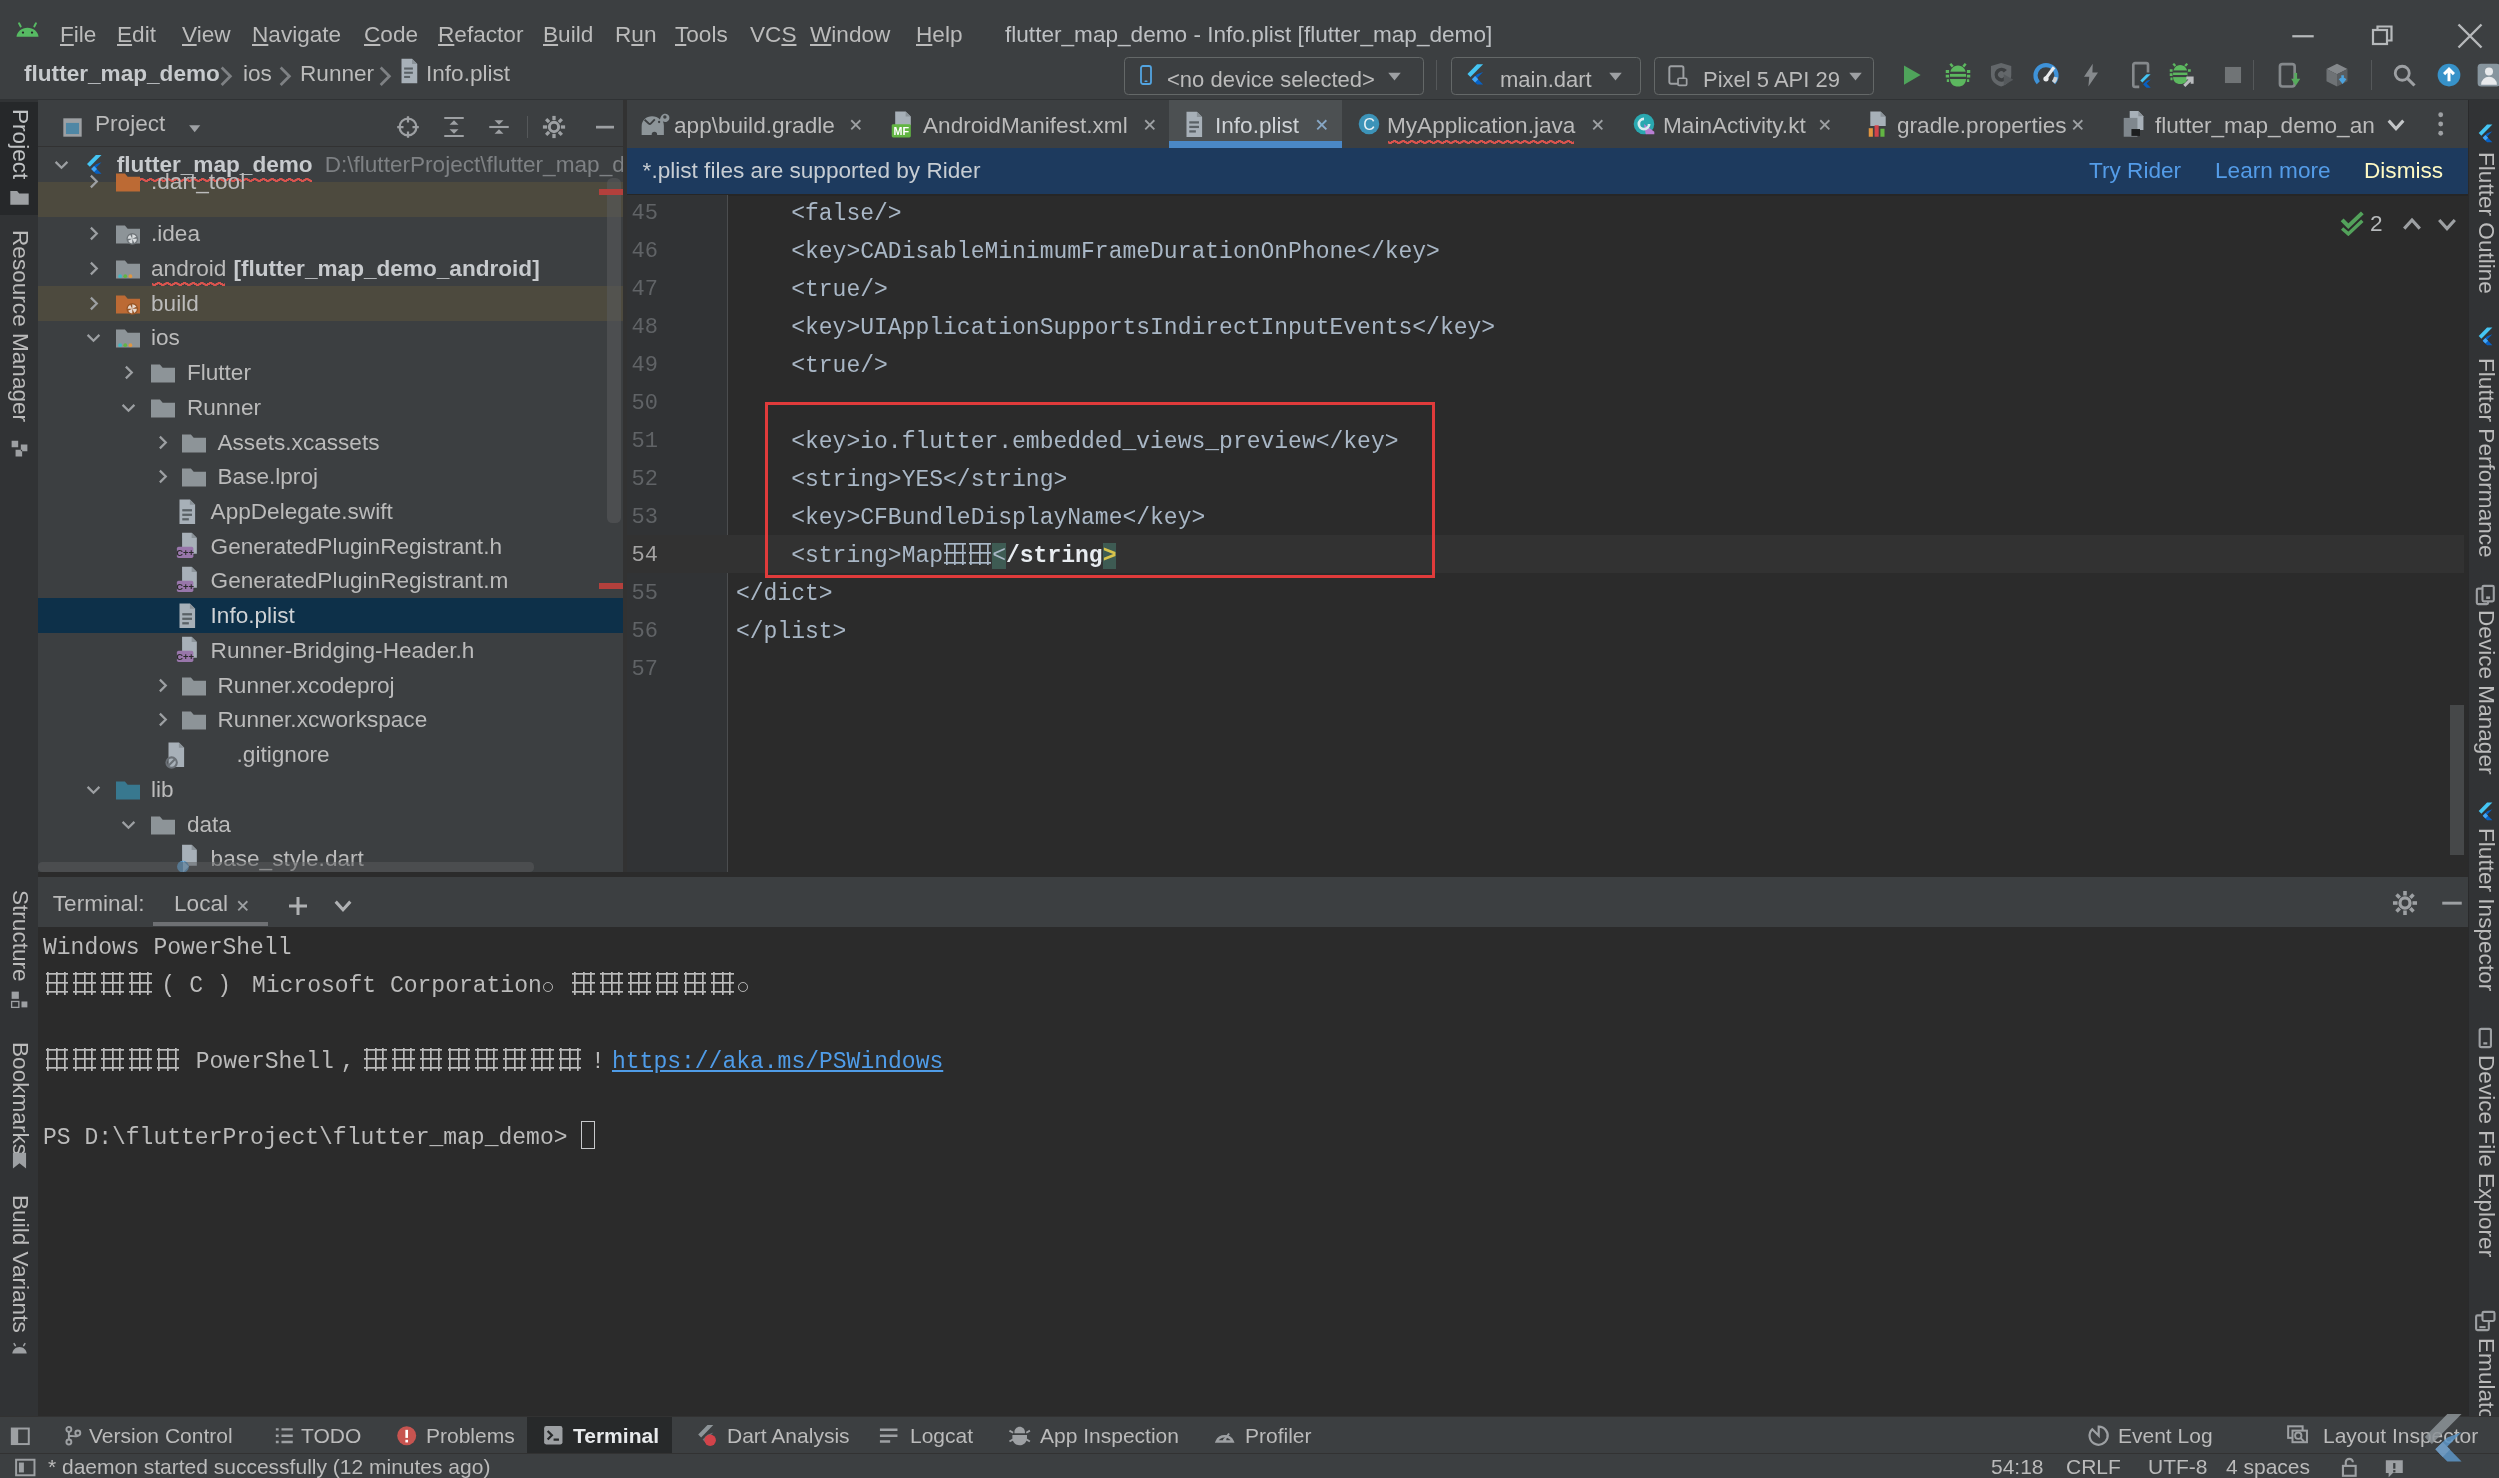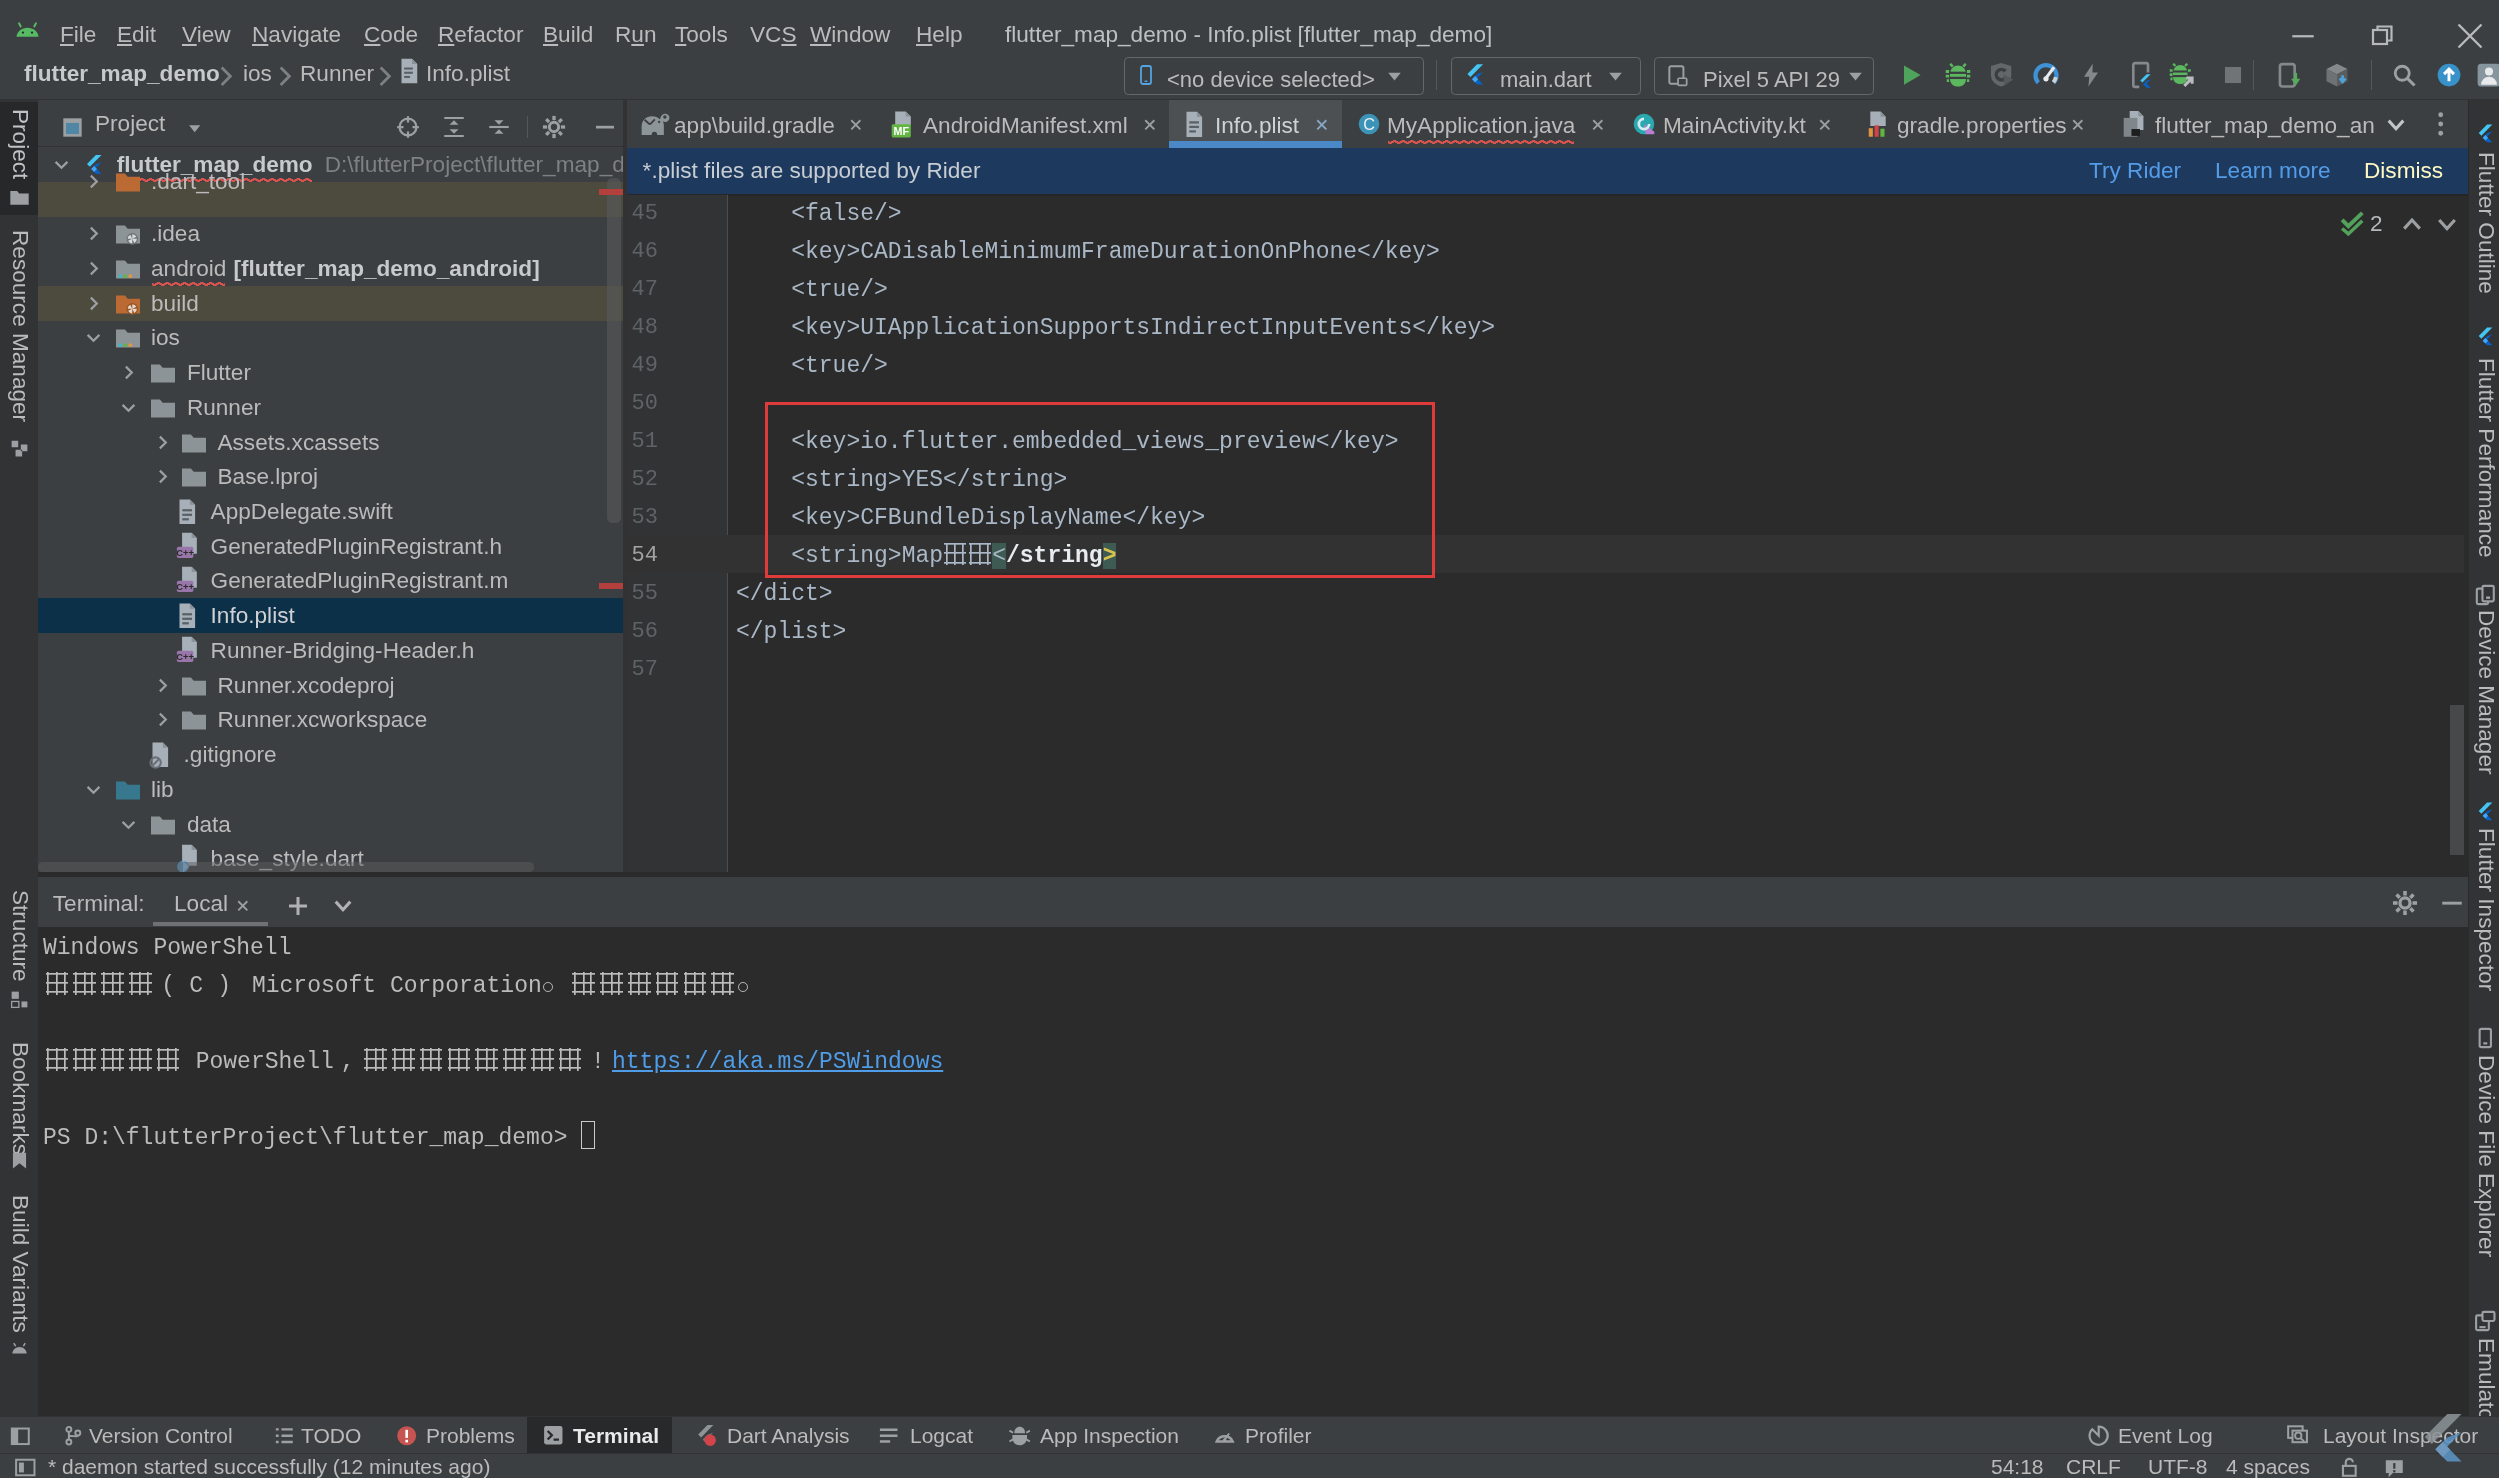--- a/index.html
+++ b/index.html
@@ -421,21 +421,21 @@
   </div>
   <div class="r" style="left:0;top:602px;height:35px;">
     <svg style="margin-left:114px" width="21" height="21" viewBox="0 0 16 16">
         <path d="M6 3.5 L10.5 8 L6 12.5" stroke="#9da0a3" stroke-width="1.7" fill="none"></path>
       </svg>
     <svg style="margin-left:7px" width="28" height="24" viewBox="0 0 16 14">
         <path fill="#8d9498" d="M1 2 h5.2 l1.6 2 H15 v8.5 H1 z"></path>
       </svg>
     <span style="margin-left:9.5px">Runner.xcworkspace</span>
   </div>
-  <div class="r" style="left:0;top:637px;height:35px;">
+  <div class="r" style="left:16px;top:637px;height:35px;gap:37px;">
     <svg style="margin-left:111px" width="22.6" height="29.5" viewBox="0 0 13 17">
         <path fill="#a7b0b8" d="M2 1.5 h6 l3 3 v11 h-9 z"></path>
         <path fill="#8a9298" d="M8 1.5 l3 3 h-3 z"></path>
         <circle cx="3.8" cy="13" r="3" fill="none" stroke="#6a7076" stroke-width="1.2"></circle>
         <path d="M1.8 15 L5.8 11" stroke="#6a7076" stroke-width="1.2"></path>
       </svg>
     <span style="margin-left:12px">.gitignore</span>
   </div>
   <div class="r" style="left:0;top:672px;height:35px;">
     <svg style="margin-left:45px" width="21" height="21" viewBox="0 0 16 16">

